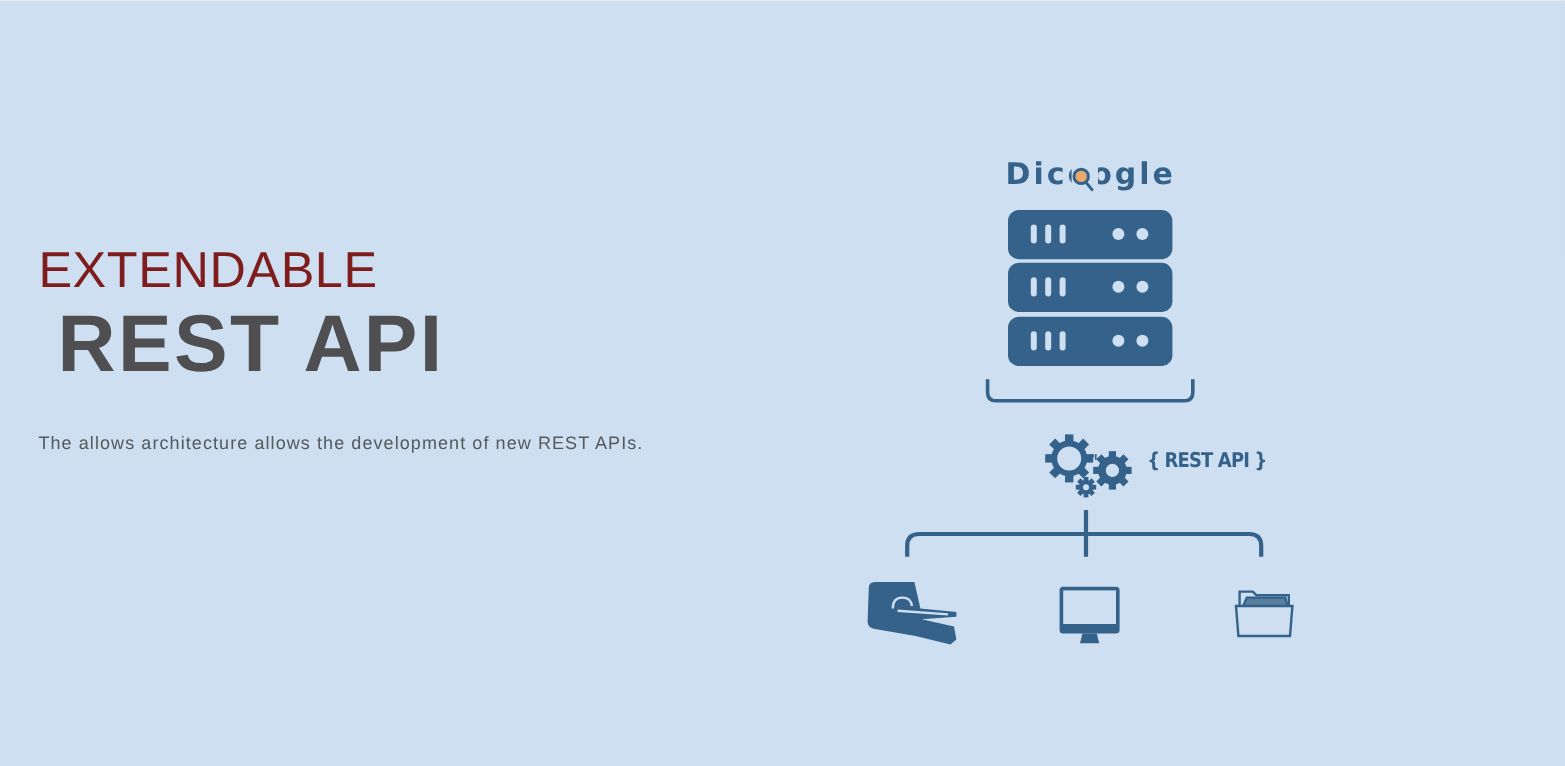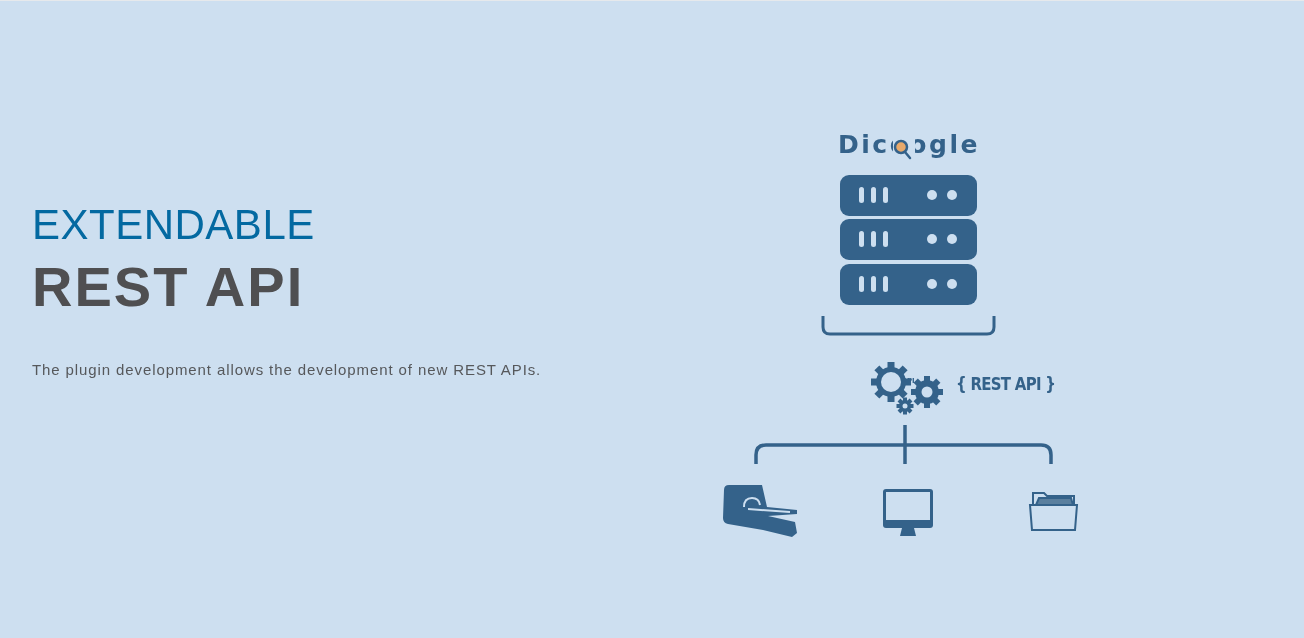--- a/index.html
+++ b/index.html
@@ -7,26 +7,26 @@
       width: 1304px; height: 638px; overflow: hidden;
       background: #cddff0;
       position: relative;
       font-family: "Liberation Sans", sans-serif;
     }
     .top-strip { position: absolute; left: 0; top: 0; width: 1304px; height: 1px; background: #e6e9ec; }
     .left { position: absolute; left: 32px; top: 200px; color: #525254; }
     .eyebrow {
       font-family: "Liberation Sans", sans-serif;
       font-size: 42px; font-weight: 400; letter-spacing: 0.5px;
-      line-height: 50px; margin: 0; color: #0369a1;
+      line-height: 50px; margin: 0; color: #7f1d1d;
     }
     .title {
       font-family: "Liberation Sans", sans-serif;
-      font-size: 56px; font-weight: 700; letter-spacing: 2px;
-      line-height: 78px; margin: 0; margin-top: -2px; color: #4f4f51;
+      font-size: 67px; font-weight: 700; letter-spacing: 2px;
+      line-height: 78px; margin: 16px; margin-top: -2px; color: #4f4f51;
     }
     .desc {
       position: absolute; left: 32px; top: 361px;
       font-size: 15px; letter-spacing: 0.9px; color: #56585b;
       margin: 0; white-space: nowrap;
     }
     .diagram { position: absolute; left: 0; top: 0; width: 1304px; height: 638px; pointer-events: none; }
     .brand {
       position: absolute; left: 838px; top: 130px;
       font-family: "DejaVu Sans", sans-serif; font-weight: 700;
@@ -41,21 +41,21 @@
   </style>
 </head>
 <body>
 
 <div class="top-strip"></div>
 
 <div class="left">
   <h2 class="eyebrow">EXTENDABLE</h2>
   <h1 class="title">REST API</h1>
 </div>
-<p class="desc">The plugin development allows the development of new REST APIs.</p>
+<p class="desc">The allows architecture allows the development of new REST APIs.</p>
 
 <div class="brand">Dicoogle</div>
 
 <svg class="diagram" viewBox="0 0 1304 638" xmlns="http://www.w3.org/2000/svg">
 
   <g>
     <rect x="893" y="136" width="22" height="20" fill="#cddff0"></rect>
     <circle cx="901" cy="147" r="6" fill="#e8a96a" stroke="#34628a" stroke-width="2.5"></circle>
     <line x1="905" y1="152" x2="910" y2="158" stroke="#34628a" stroke-width="2.5" stroke-linecap="round"></line>
   </g>

